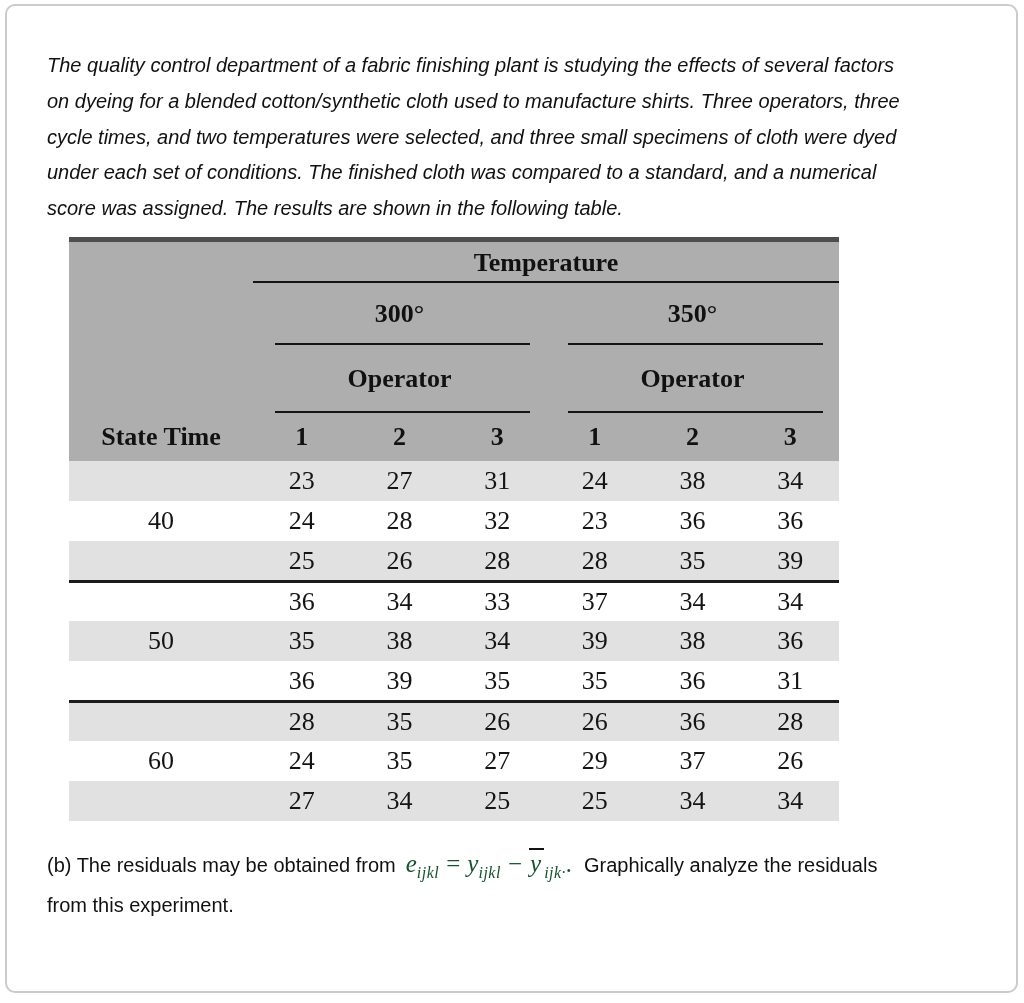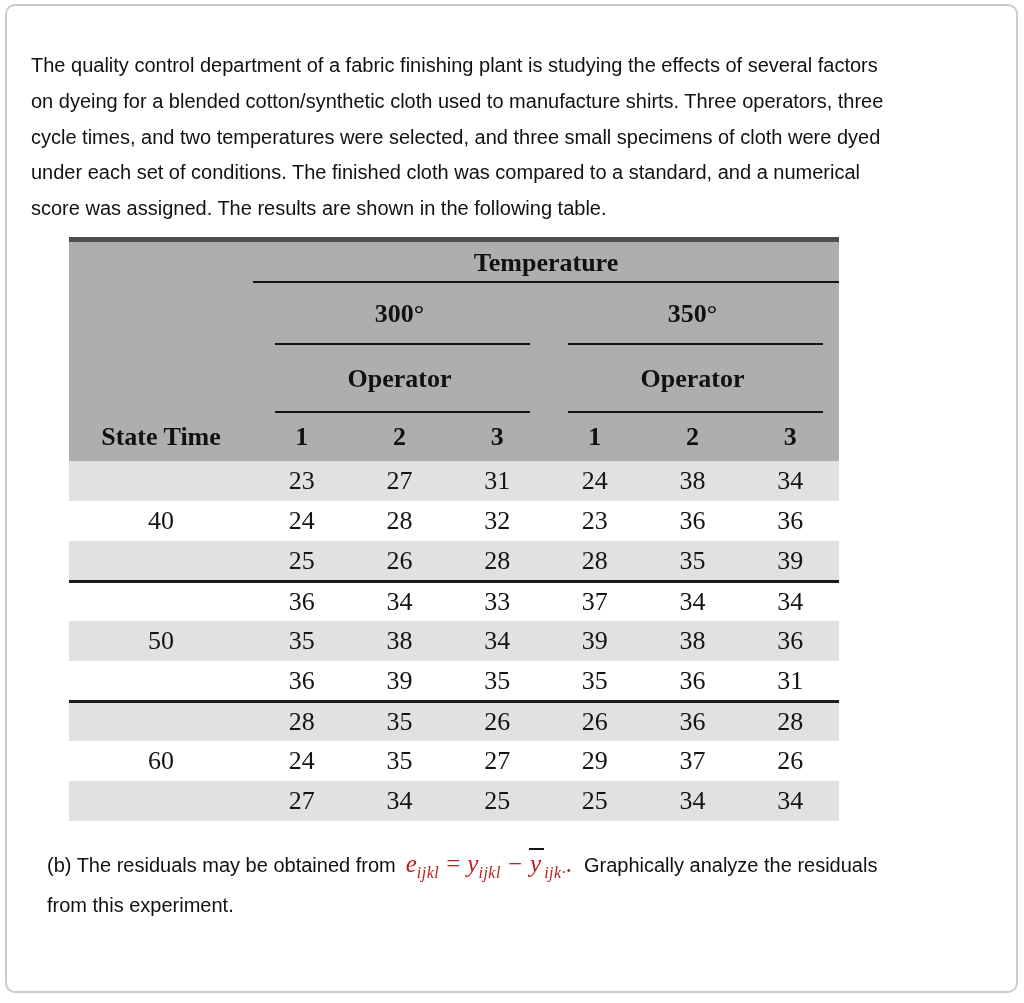--- a/index.html
+++ b/index.html
@@ -6,21 +6,21 @@
   html,body { margin:0; padding:0; background:#ffffff; }
   body { width:1024px; height:1003px; position:relative; }
 
   .page-card {
     position:absolute; left:5px; top:4px; width:1013px; height:989px;
     background:#ffffff; border:2px solid #cbcbcb; border-radius:10px;
     overflow:hidden; color:#111111;
     font-family:"Liberation Sans", sans-serif;
   }
 
-  .intro { margin:42px 34px 0 24px; font-size:20px; line-height:35.8px; }
+  .intro { margin:42px 34px 0 40px; font-size:20px; line-height:35.8px;font-style:italic; }
   .part-a { margin:5px 34px 0 40px; font-size:20px; line-height:35.8px; }
 
   table.data-table {
     border-collapse:collapse; table-layout:fixed;
     margin:10px 0 0 62px; width:770px;
     border-top:5px solid #4e4e4e;
     font-family:"Liberation Serif", serif;
   }
   thead th {
     background:#aeaeae; font-weight:bold; font-size:26px;
@@ -43,21 +43,21 @@
     font-size:26px; color:#141414;
   }
   tbody tr:nth-child(odd) { background:#e1e1e1; }
   tbody tr.group-start { border-top:3px solid #1b1b1b; }
 
   .part-b { margin:26px 30px 0 40px; font-size:20px; line-height:34px; }
   .part-b-line2 { margin:12px 34px 0 40px; font-size:20px; }
 
   .formula {
     font-family:"Liberation Serif", serif; font-size:25px; font-style:italic;
-    margin:0 6px 0 10px; white-space:nowrap; color:#b91c1c;
+    margin:0 6px 0 10px; white-space:nowrap; color:#14532d;
   }
   .formula sub { font-size:16px; font-style:italic; line-height:0; letter-spacing:0.5px; }
   .formula .op { margin:0 7px; font-style:normal; }
   .ybar { display:inline-block; border-top:2px solid #141414; padding:1px 3px 0 1px; line-height:1.05; }
 </style>
 </head>
 <body>
 
 <div class="page-card">
 

